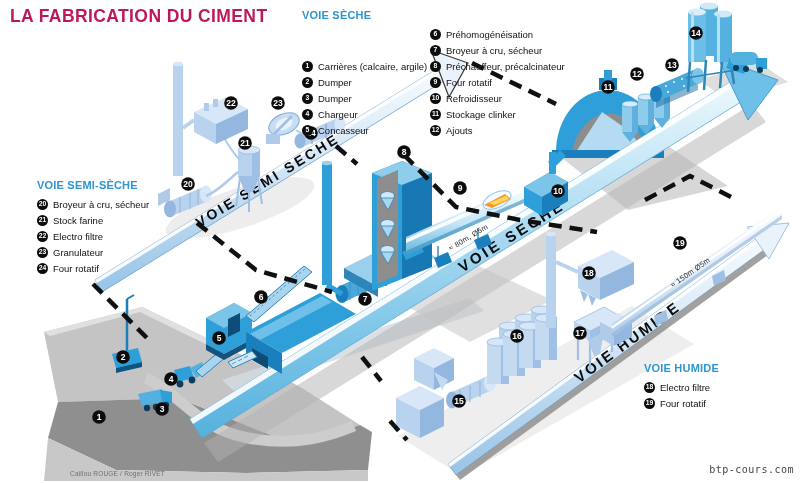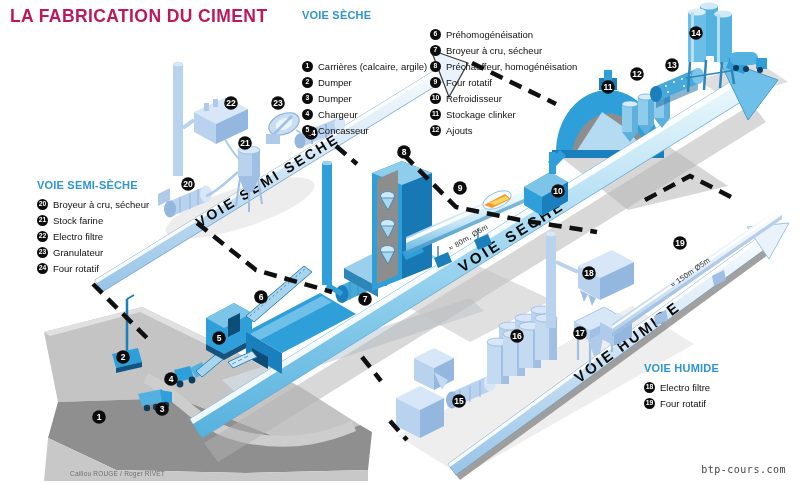--- a/index.html
+++ b/index.html
@@ -10,21 +10,21 @@
          letter-spacing:.4px;color:#be185d;}
   .legend{position:absolute;}
   .lg-head{color:#2E95D0;font-weight:700;font-size:11px;margin-bottom:8px;letter-spacing:.2px;}
   .cols{display:flex;align-items:flex-end;}
   .c1{width:128px;} .c2{width:132px;} .c3{width:auto;}
   .li{display:flex;align-items:center;margin-bottom:5px;font-size:9.5px;color:#101010;white-space:nowrap;}
   .nb{width:11px;height:11px;border-radius:50%;background:#0C0C0C;color:#fff;font-size:6.8px;
       font-weight:700;display:inline-flex;align-items:center;justify-content:center;
       margin-right:5px;flex:none;line-height:1;}
   .credit{position:absolute;left:70px;top:470px;font-size:6.5px;color:#707070;letter-spacing:.2px;}
-  .watermark{position:absolute;right:14px;top:464px;font-size:10px;color:#454545;
+  .watermark{position:absolute;right:6px;top:464px;font-size:10px;color:#454545;
              font-family:"DejaVu Sans Mono",monospace;letter-spacing:.5px;}
   .bandtxt{font-family:"Liberation Sans",sans-serif;font-weight:700;fill:#0B0B0B;}
   .dim{font-family:"Liberation Sans",sans-serif;font-size:7.5px;fill:#2A2A2A;letter-spacing:.3px;}
   .bdg circle{fill:#0C0C0C;}
   .bdg text{fill:#fff;font-family:"Liberation Sans",sans-serif;font-size:8.5px;font-weight:700;text-anchor:middle;}
   .dash{stroke:#101010;stroke-width:4.5;fill:none;stroke-dasharray:13 8;}
 </style>
 </head>
 <body>
 
@@ -491,21 +491,21 @@
       <div class="li">
             <span class="nb">6</span>
             <span>Préhomogénéisation</span>
           </div>
       <div class="li">
             <span class="nb">7</span>
             <span>Broyeur à cru, sécheur</span>
           </div>
       <div class="li">
             <span class="nb">8</span>
-            <span>Préchauffeur, homogénéisation</span>
+            <span>Préchauffeur, précalcinateur</span>
           </div>
       <div class="li">
             <span class="nb">9</span>
             <span>Four rotatif</span>
           </div>
       <div class="li">
             <span class="nb">10</span>
             <span>Refroidisseur</span>
           </div>
       <div class="li">

